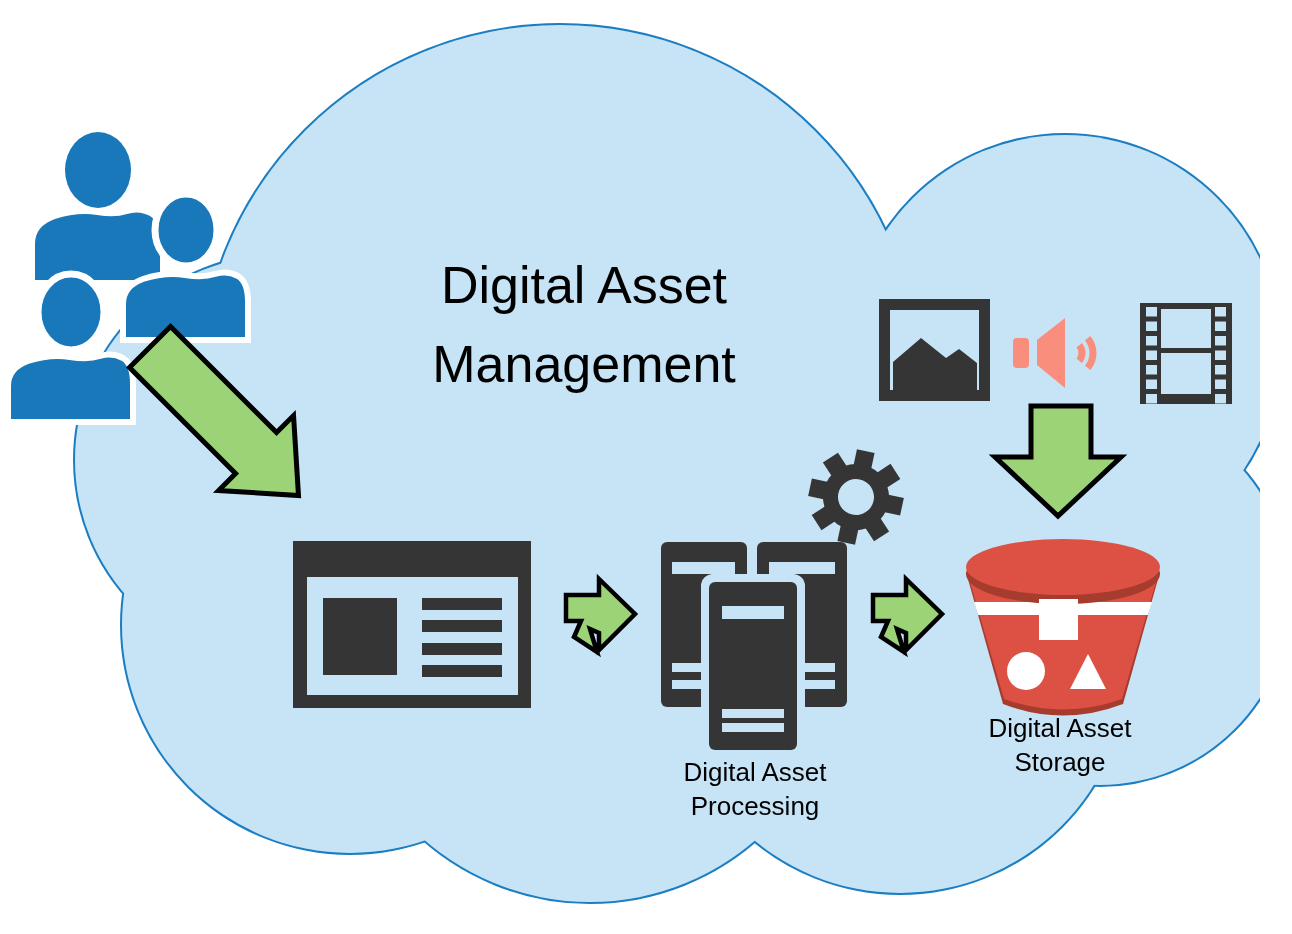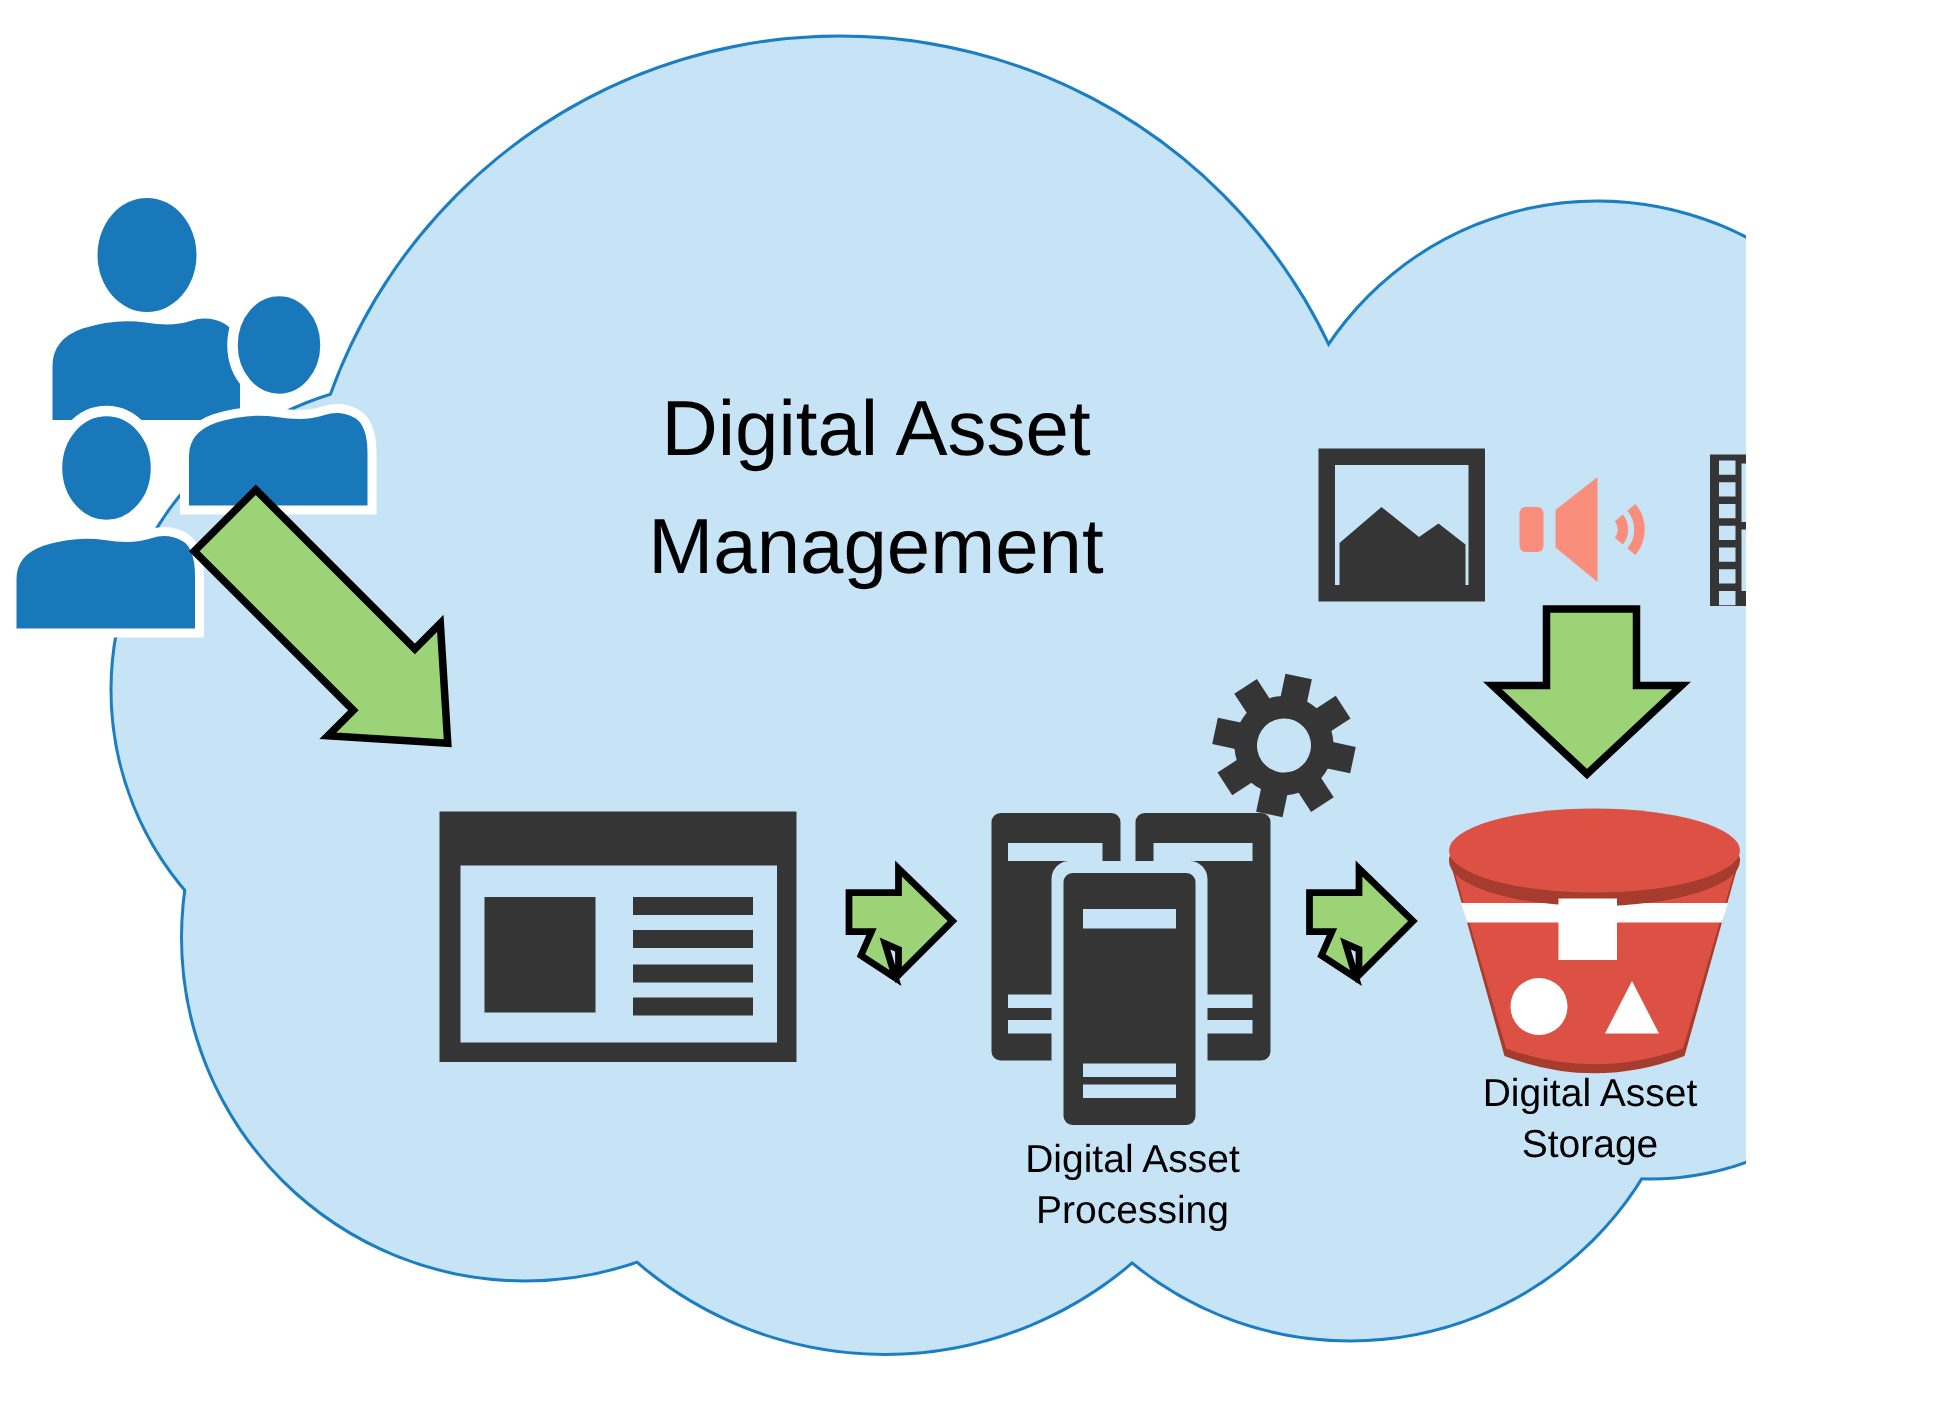--- a/index.html
+++ b/index.html
@@ -1,16 +1,16 @@
 <!DOCTYPE html>
 <html style="--background: #ffffff; --cloud_fill: #c7e4f6; --cloud_stroke: #1b7ec2; --person_blue: #1878b9; --arrow_green: #9cd377; --arrow_outline: #000000; --icon_dark: #353535; --audio_salmon: #fa8e7d; --bucket_red: #dc5144; --bucket_dark_red: #a63c2d; --shape_white: #ffffff; --text_color: #000000;"><head>
 <meta charset="utf-8">
 <style>
   html,body{margin:0;padding:0;background:#fff;}
-  .stage{position:relative;width:1164px;height:934px;overflow:hidden;background:var(--background,#fff);text-align:center;}
+  .stage{position:relative;width:1260px;height:934px;overflow:hidden;background:var(--background,#fff);text-align:center;}
   svg{display:block;}
   
   .f-cloud{fill:var(--cloud_fill);}
   .s-cloud{stroke:var(--cloud_stroke);}
   .f-dark{fill:var(--icon_dark);}
   .f-light{fill:var(--cloud_fill);}
   .f-person{fill:var(--person_blue);}
   .s-white{stroke:var(--shape_white);}
   .f-green{fill:var(--arrow_green);}
   .s-black{stroke:var(--arrow_outline);}

